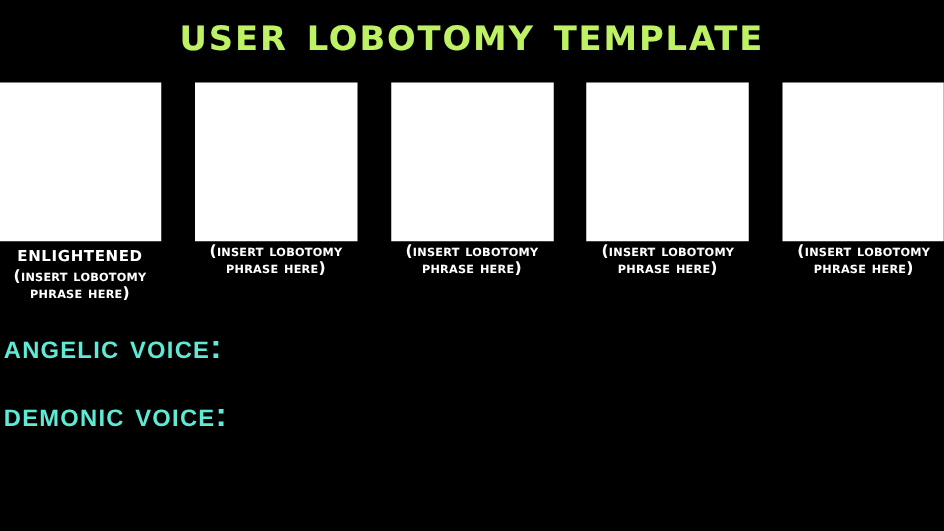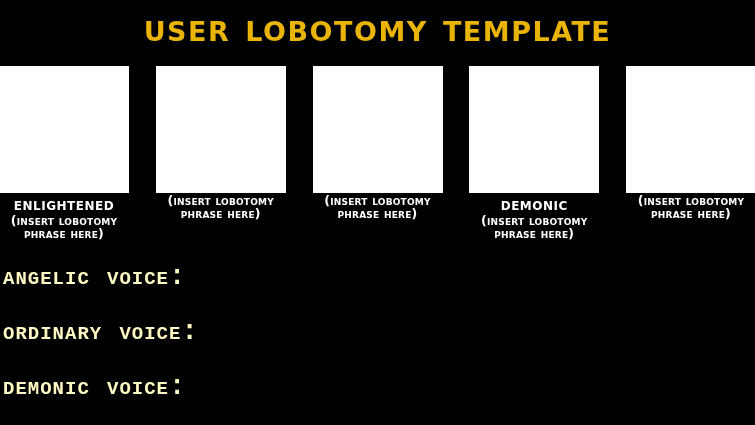--- a/index.html
+++ b/index.html
@@ -28,21 +28,21 @@
     top: 6px;
     width: 755px;
     text-align: center;
     font-family: "DejaVu Sans", sans-serif;
     font-weight: bold;
     font-size: 39px;
     line-height: 44px;
     letter-spacing: 1.5px;
     font-variant: small-caps;
     text-transform: lowercase;
-    color: #eab308;
+    color: #bef264;
     white-space: nowrap;
   }
 
   
   .panels {
     position: absolute;
     left: 9px;
     top: 66px;
     width: 737px;
     height: 172px;
@@ -92,28 +92,28 @@
 
   
   .voice-list {
     position: absolute;
     left: 3px;
     top: 262px;
     width: 600px;
   }
   .voice-line {
     height: 55px;
-    font-family: Liberation Mono, monospace;
+    font-family: Liberation Sans, sans-serif;
     font-weight: bold;
     font-size: 27px;
     line-height: 30px;
     letter-spacing: 1px;
     font-variant: small-caps;
     text-transform: lowercase;
-    color: #fef9c3;
+    color: #5eead4;
     white-space: nowrap;
   }
 </style>
 </head>
 <body>
 
 <div class="meme">
 
   <div class="title">User Lobotomy Template</div>
 
@@ -130,30 +130,28 @@
       <div class="panel-caption">(Insert lobotomy phrase here)</div>
     </div>
 
     <div class="panel">
       <div class="panel-box"></div>
       <div class="panel-caption">(Insert lobotomy phrase here)</div>
     </div>
 
     <div class="panel">
       <div class="panel-box"></div>
-      <div class="panel-label">Demonic</div>
       <div class="panel-caption">(Insert lobotomy phrase here)</div>
     </div>
 
     <div class="panel">
       <div class="panel-box"></div>
       <div class="panel-caption">(Insert lobotomy phrase here)</div>
     </div>
 
   </div>
 
   <div class="voice-list">
     <div class="voice-line">Angelic Voice:</div>
-    <div class="voice-line">Ordinary Voice:</div>
     <div class="voice-line">Demonic Voice:</div>
   </div>
 
 </div>
 
 </body></html>

